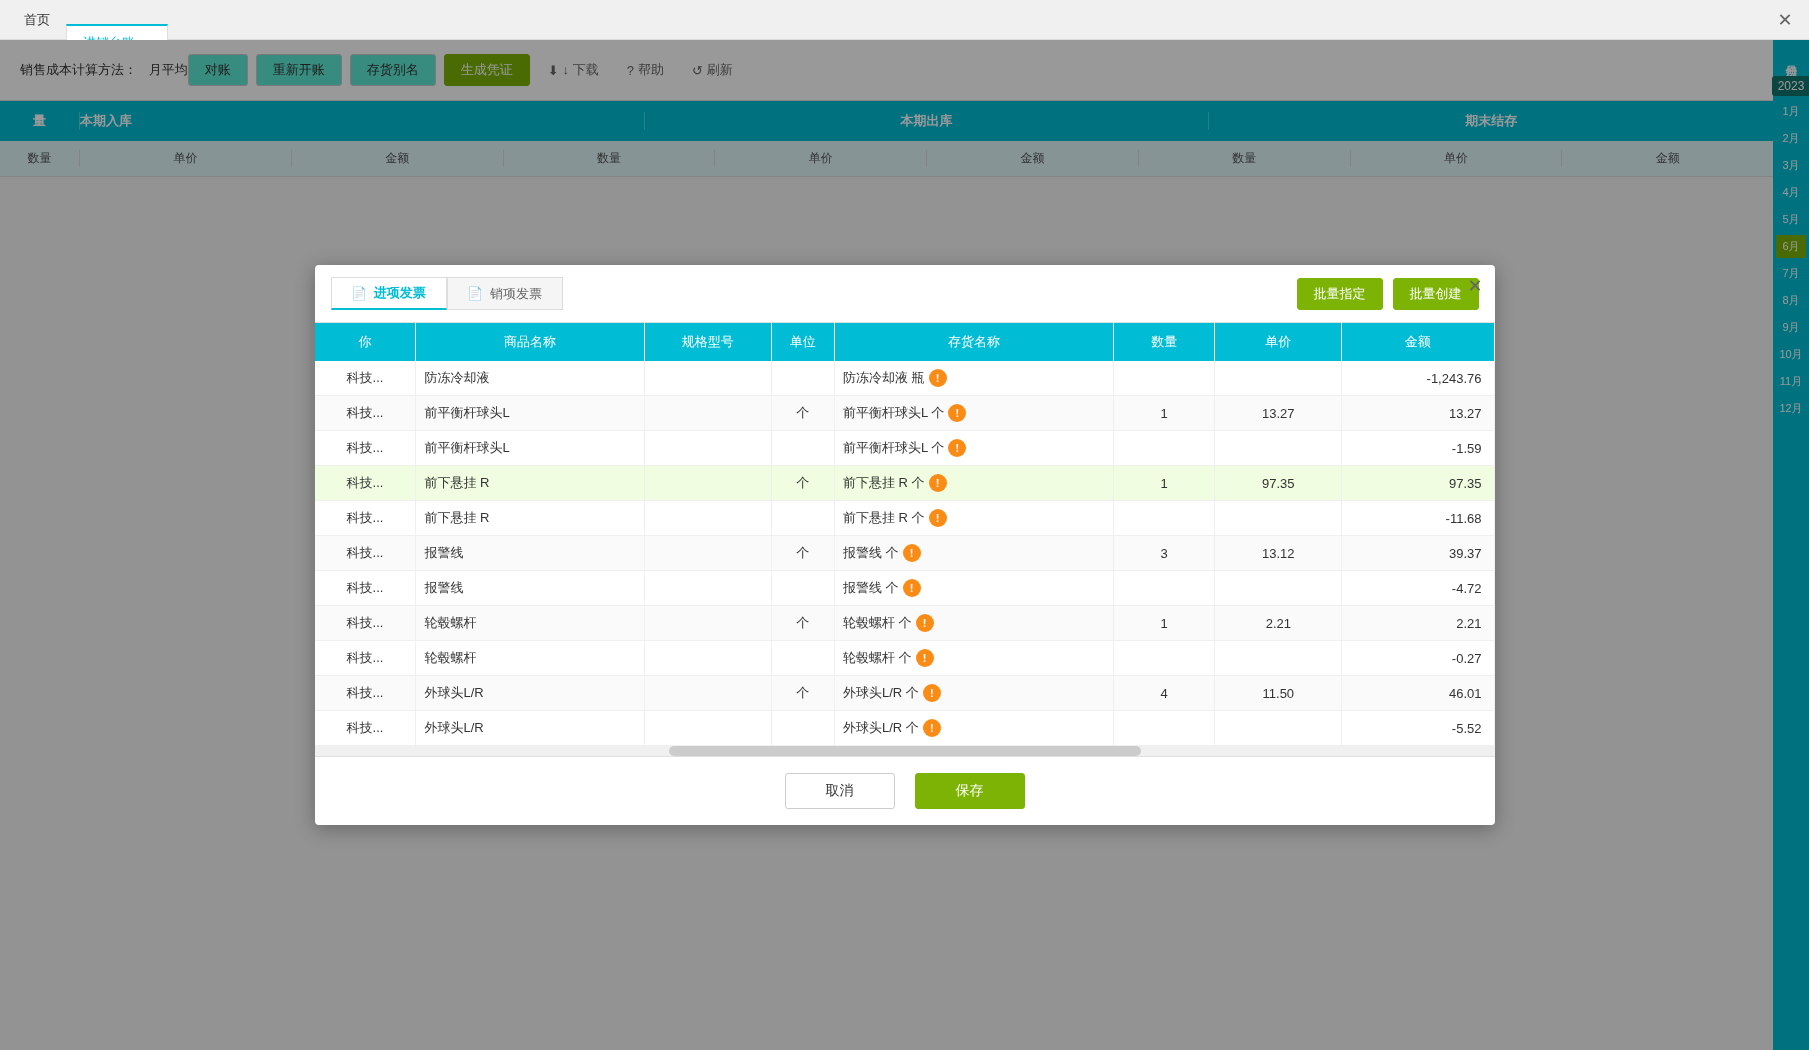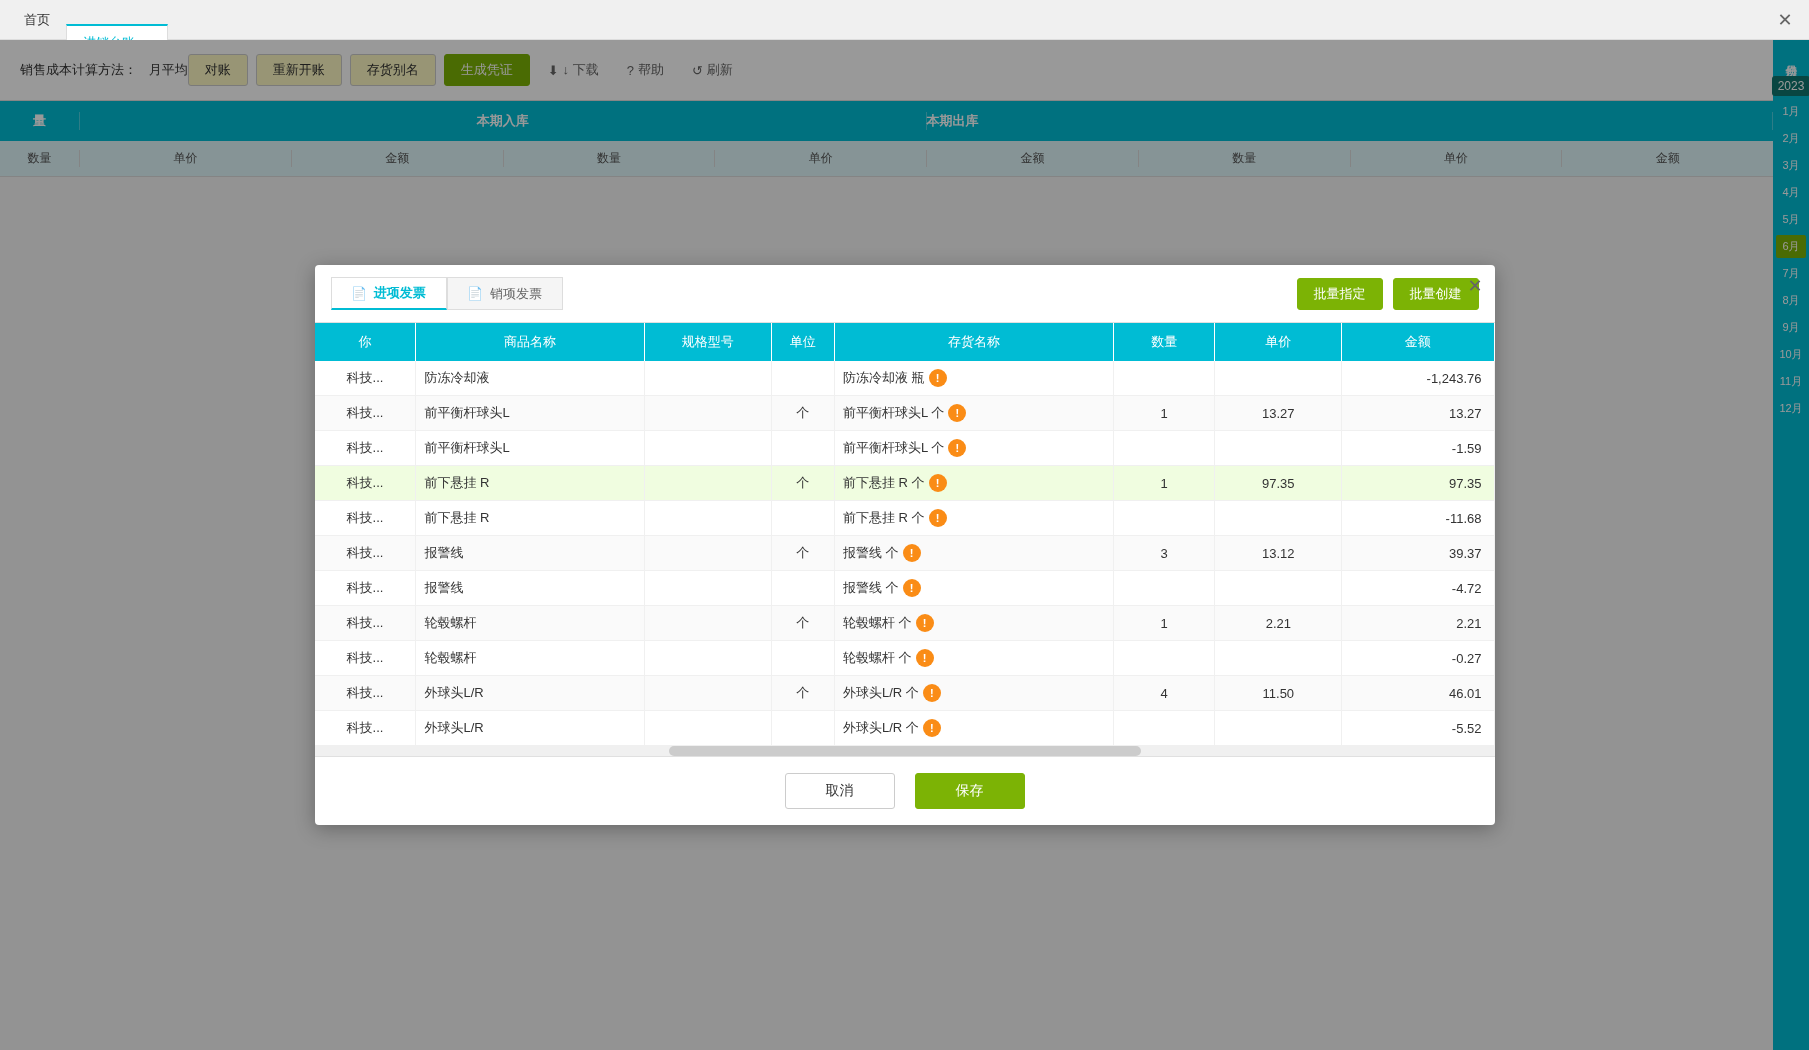--- a/index.html
+++ b/index.html
@@ -89,21 +89,21 @@
       display: flex;
       gap: 8px;
       align-items: center;
     }
     .btn {
       padding: 6px 16px;
       border-radius: 3px;
       border: 1px solid #ccc;
       cursor: pointer;
       font-size: 13px;
-      background: #fef9c3;
+      background: #5eead4;
       color: #333;
     }
     .btn-primary {
       background: #7cb305;
       border-color: #7cb305;
       color: #fff;
     }
     .btn-icon {
       display: flex;
       align-items: center;
@@ -359,22 +359,23 @@
       </button>
       <button class="btn-icon">
         <span>↺</span>
         <span>刷新</span>
       </button>
     </div>
   </div>
 
   <div style="background:#00bcd4; display:flex; color:#fff; height:40px; align-items:center; width:calc(100% - 36px);">
     <div style="width:80px; text-align:center; font-size:13px; font-weight:bold; border-right:1px solid rgba(255,255,255,0.3);">量</div>
-    <div style="flex:1; text-align:center; font-size:13px; font-weight:bold; border-right:1px solid rgba(255,255,255,0.3);">本期入库</div>
-    <div style="flex:1; text-align:left; font-size:13px; font-weight:bold; border-right:1px solid rgba(255,255,255,0.3);">本期出库</div>
+    <div style="flex:1; font-size:13px; font-weight:bold; border-right:1px solid rgba(255,255,255,0.3);">本期入库</div>
+    <div style="flex:1; text-align:center; font-size:13px; font-weight:bold; border-right:1px solid rgba(255,255,255,0.3);">本期出库</div>
+    <div style="flex:1; text-align:center; font-size:13px; font-weight:bold;">期末结存</div>
   </div>
   <div style="background:#e0f7fa; display:flex; height:36px; align-items:center; width:calc(100% - 36px); border-bottom:1px solid #ddd;">
     <div style="width:80px; text-align:center; font-size:12px; color:#555; border-right:1px solid #ddd;">数量</div>
     <div style="flex:1; text-align:center; font-size:12px; color:#555; border-right:1px solid #ddd;">单价</div>
     <div style="flex:1; text-align:center; font-size:12px; color:#555; border-right:1px solid #ddd;">金额</div>
     <div style="flex:1; text-align:center; font-size:12px; color:#555; border-right:1px solid #ddd;">数量</div>
     <div style="flex:1; text-align:center; font-size:12px; color:#555; border-right:1px solid #ddd;">单价</div>
     <div style="flex:1; text-align:center; font-size:12px; color:#555; border-right:1px solid #ddd;">金额</div>
     <div style="flex:1; text-align:center; font-size:12px; color:#555; border-right:1px solid #ddd;">数量</div>
     <div style="flex:1; text-align:center; font-size:12px; color:#555; border-right:1px solid #ddd;">单价</div>

